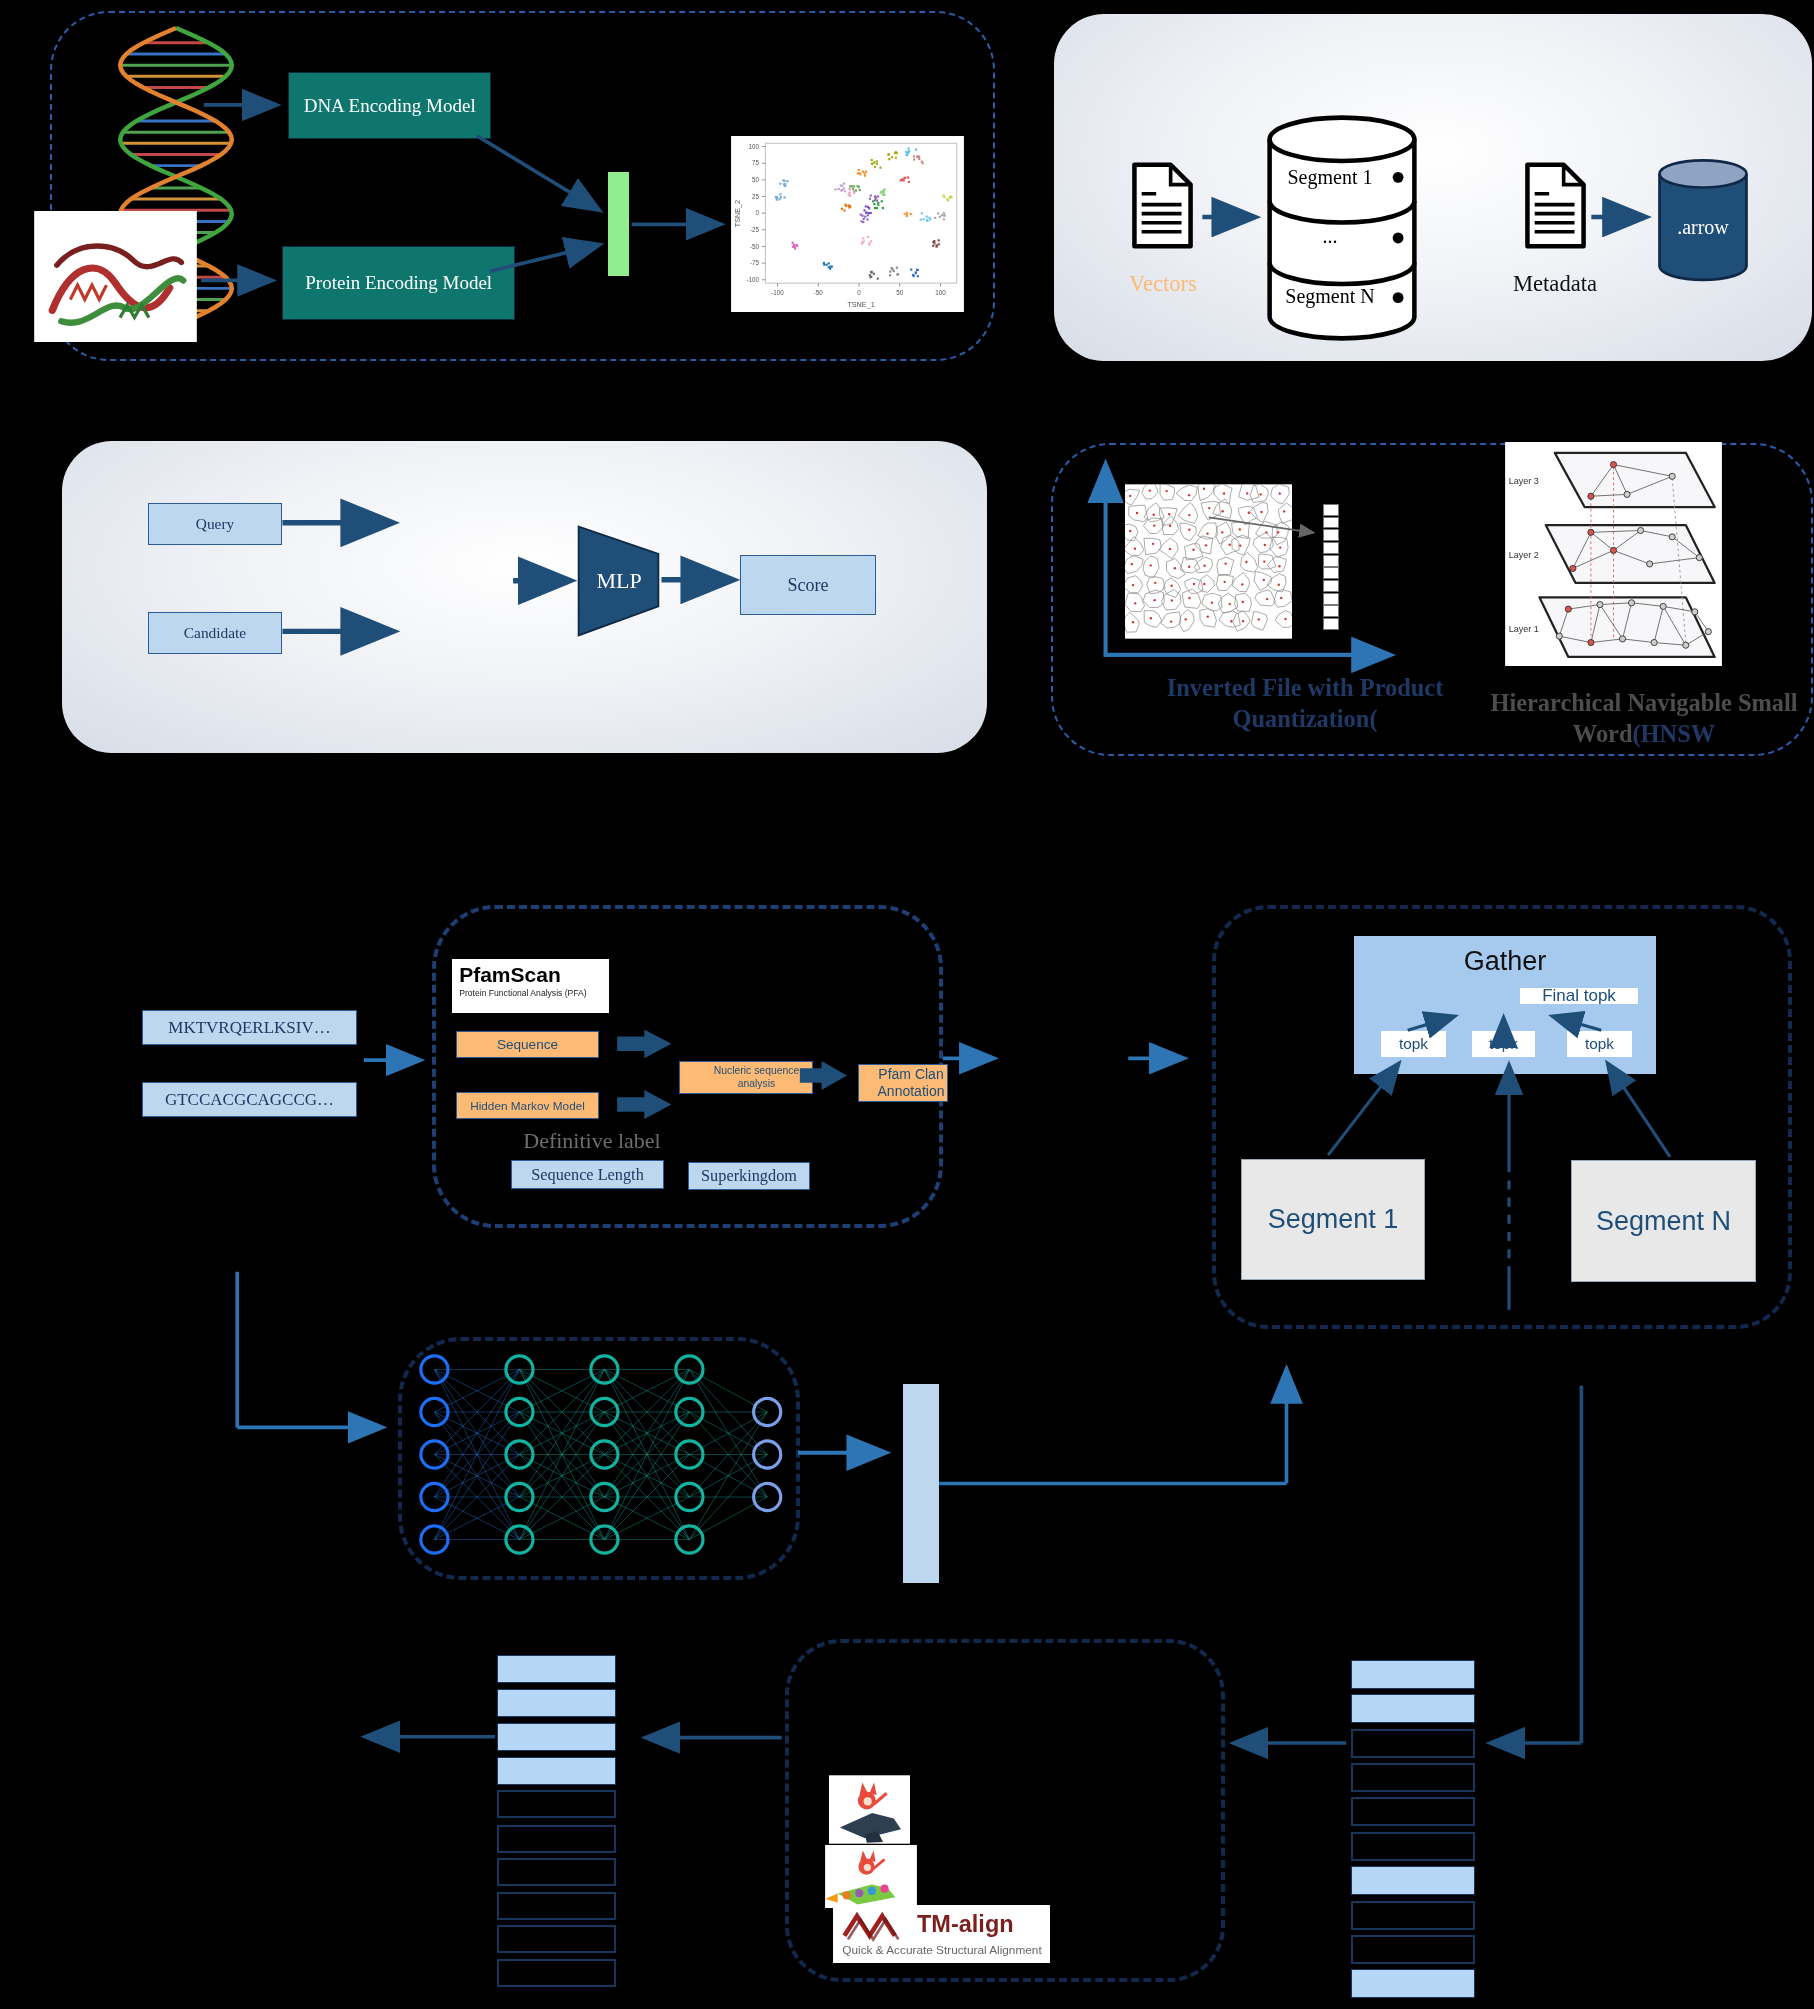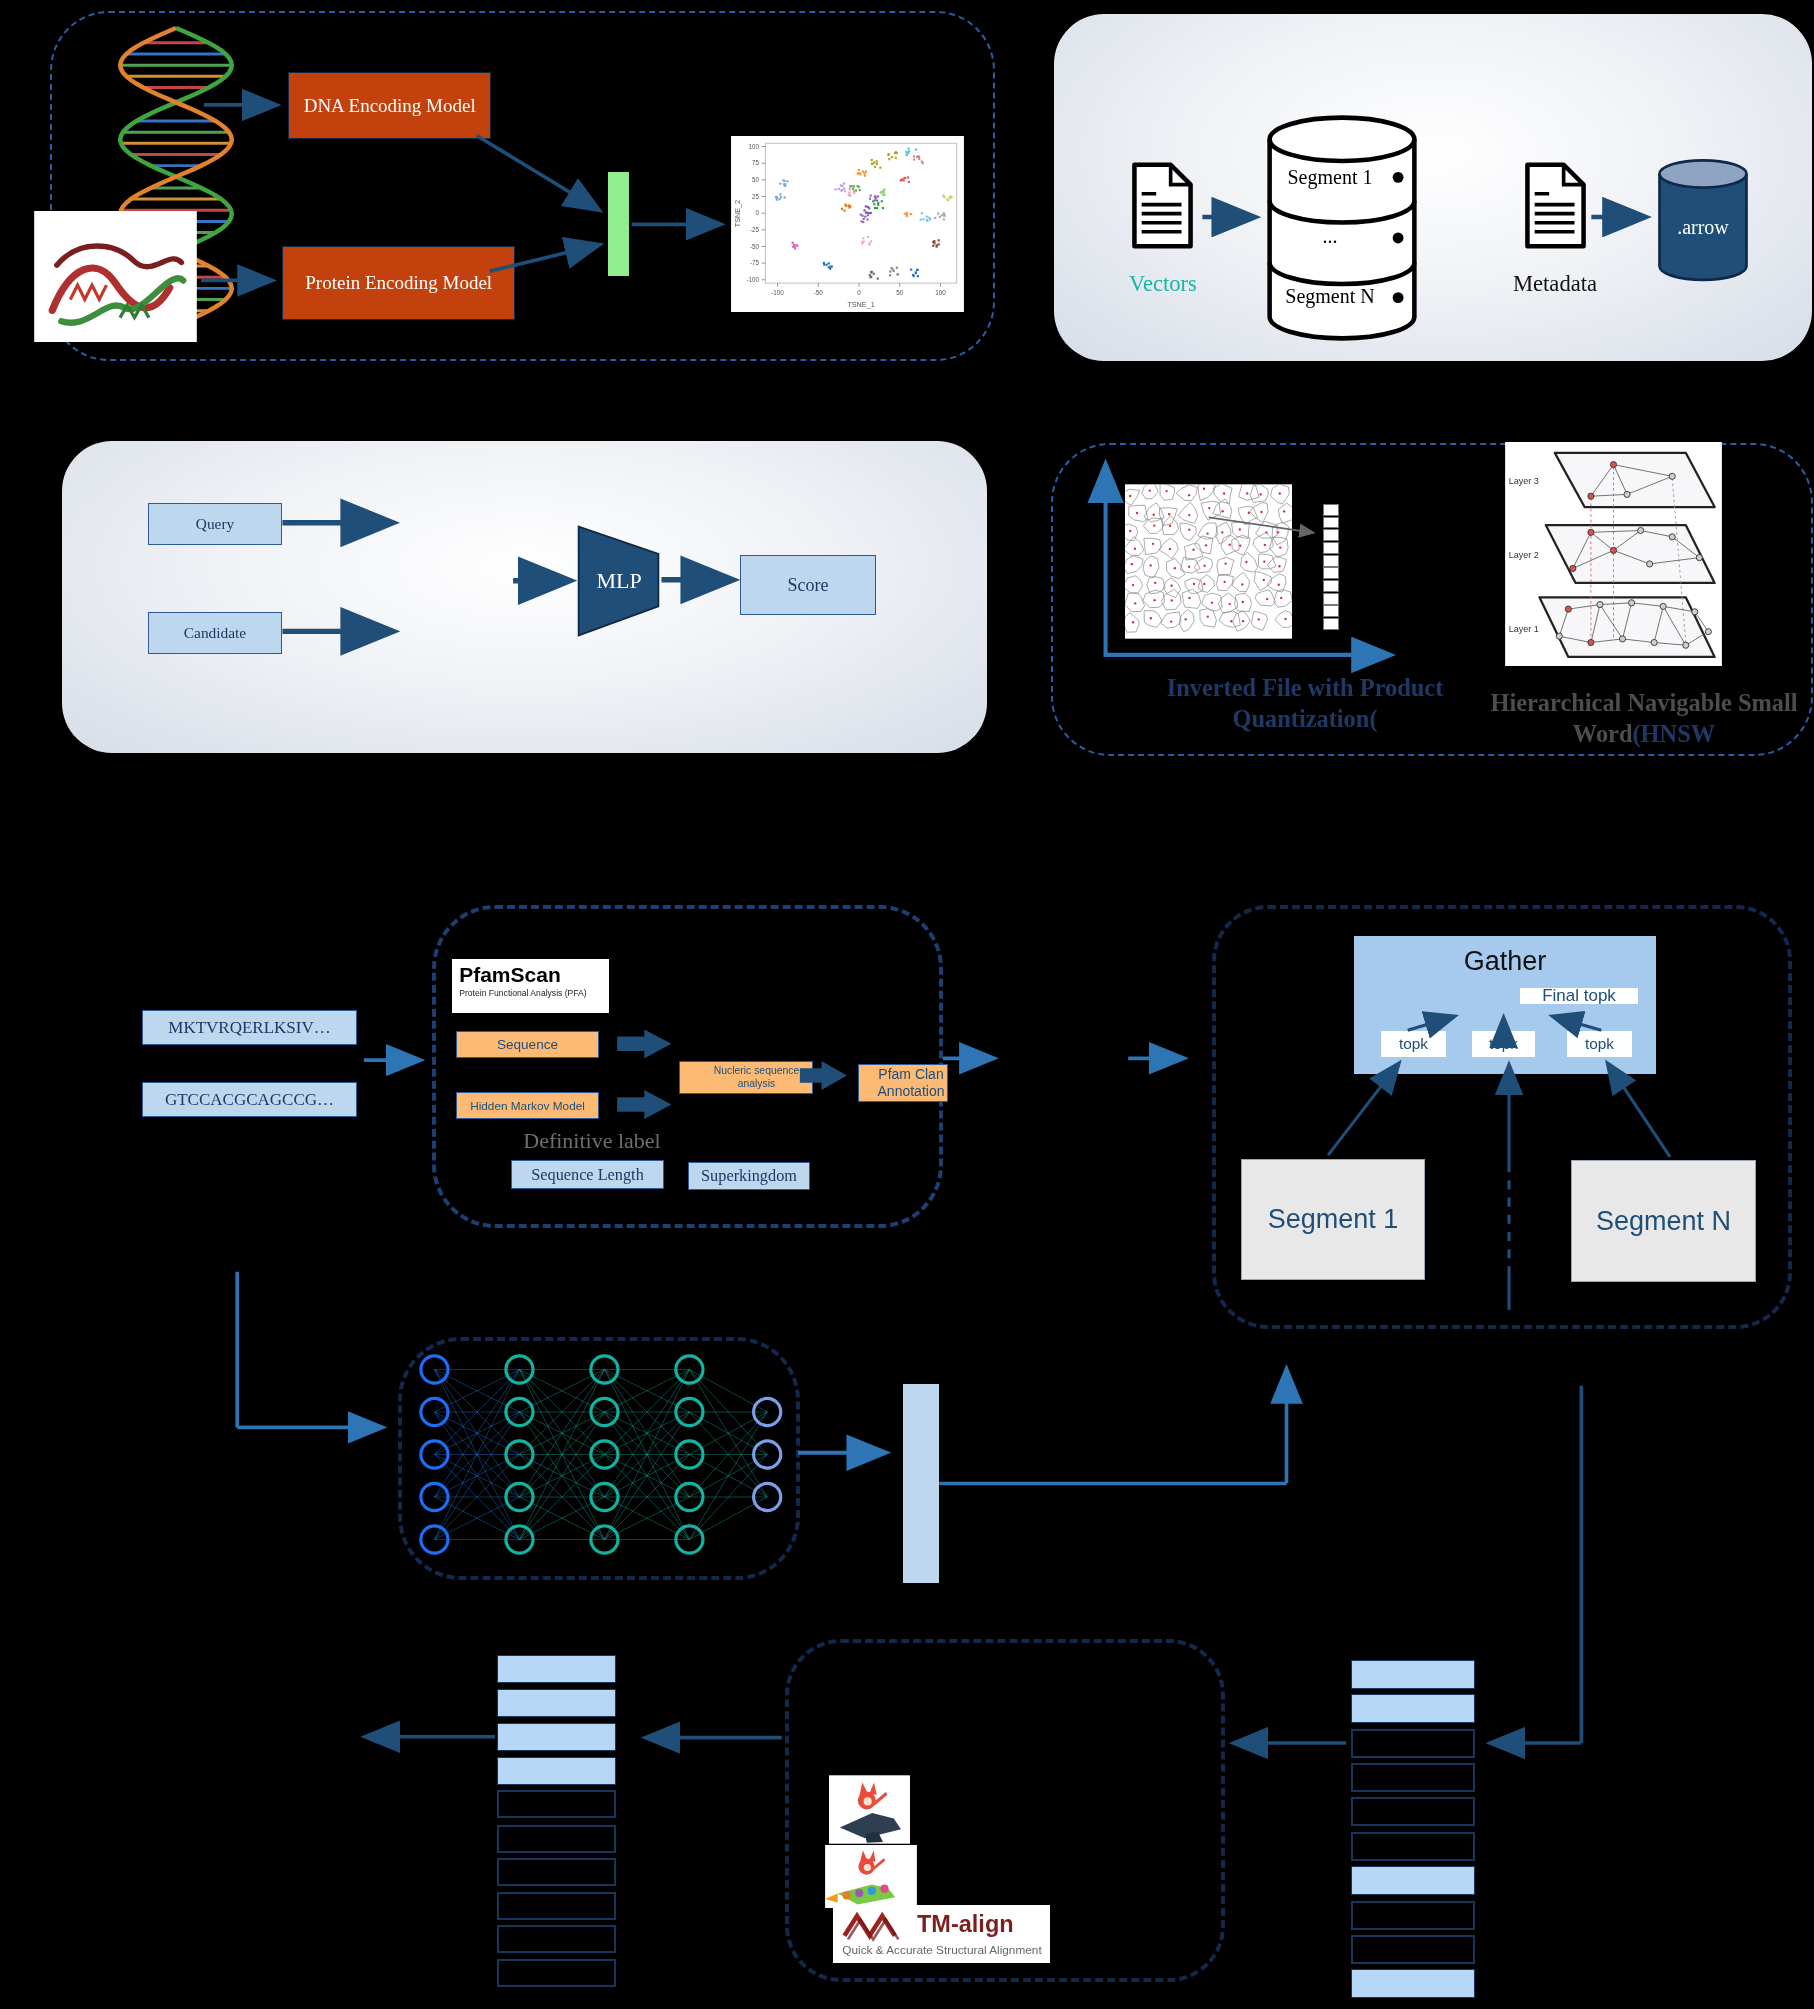--- a/index.html
+++ b/index.html
@@ -4,21 +4,21 @@
 <style>
   html,body{margin:0;padding:0;background:#000;}
   #canvas{position:relative;width:1815px;height:2009px;background:#000;overflow:hidden;
           font-family:"Liberation Serif",serif;}
   .abs{position:absolute;}
   .flex{display:flex;align-items:center;justify-content:center;text-align:center;}
   .grad{background:radial-gradient(ellipse at 50% 40%, #ffffff 0%, #f0f2f6 45%, #d7dde7 100%);border-radius:50px;}
   .dash1{border:2.7px dashed #2a5ca8;border-radius:59px;}
   .dash2{border:4.5px dashed #1e3f73;border-radius:63px;}
   .dash3{border:4.5px dashed #12294d;border-radius:56px;}
-  .box-dk{background:#c2410c;border:1.8px solid #102a43;color:#fff;font-family:"Liberation Serif",serif;}
+  .box-dk{background:#0f766e;border:1.8px solid #102a43;color:#fff;font-family:"Liberation Serif",serif;}
   .box-lb{background:#BDD7EE;border:1.8px solid #2E5B97;color:#1F3864;font-family:"Liberation Serif",serif;}
   .box-lbs{background:#fdba74;border:1.8px solid #2E5B97;color:#1F4E79;font-family:"Liberation Sans",sans-serif;}
   .gray-box{background:#E8E8E8;border:0.9px solid #9aa7b8;color:#1F4E79;font-family:"Liberation Sans",sans-serif;}
   .white-box{background:#fff;color:#1F4E79;font-family:"Liberation Sans",sans-serif;}
   .serifB{font-family:"Liberation Serif",serif;color:#1F3864;font-weight:bold;}
   .sans{font-family:"Liberation Sans",sans-serif;}
   svg{display:block;}
 </style>
 </head>
 <body>
@@ -323,21 +323,21 @@
       <rect x="161.35485015179563" y="156.76758974253107" width="2.4" height="2.4" fill="#6a6a6a"></rect>
       <rect x="154.41761732096018" y="149.30171666759134" width="2.4" height="2.4" fill="#6a6a6a"></rect>
     </svg>
 
   <div class="abs grad" style="left:1054px;top:13.6px;width:758px;height:347px;"></div>
   <svg class="abs" style="left:1129px;top:161px;" width="67" height="89" viewBox="0 0 74 98">
     <path d="M6,4 H46 L68,26 V94 H6 Z" fill="#fff" stroke="#000" stroke-width="5" stroke-linejoin="round"></path>
     <path d="M46,4 V26 H68" fill="none" stroke="#000" stroke-width="4"></path>
     <path d="M14,36 H30 M14,48 H58 M14,58 H58 M14,68 H58 M14,78 H58" stroke="#000" stroke-width="4"></path>
   </svg>
-  <div class="abs flex" style="left:1095px;top:270px;width:136px;height:27px;font-size:22.6px;color:#14b8a6;">
+  <div class="abs flex" style="left:1095px;top:270px;width:136px;height:27px;font-size:22.6px;color:#fdba74;">
       <span>Vectors</span>
     </div>
   <svg class="abs" style="left:1265px;top:114px;" width="154" height="228" viewBox="0 0 170 252">
     <path d="M5,28 V224 A80,24 0 0 0 165,224 V28" fill="#fff" stroke="#000" stroke-width="5"></path>
     <ellipse cx="85" cy="28" rx="80" ry="24" fill="#fff" stroke="#000" stroke-width="5"></ellipse>
     <path d="M5,96 A80,24 0 0 0 165,96" fill="none" stroke="#000" stroke-width="5"></path>
     <path d="M5,164 A80,24 0 0 0 165,164" fill="none" stroke="#000" stroke-width="5"></path>
     <circle cx="147" cy="70" r="6" fill="#000"></circle>
       <circle cx="147" cy="137" r="6" fill="#000"></circle>
       <circle cx="147" cy="203" r="6" fill="#000"></circle>

